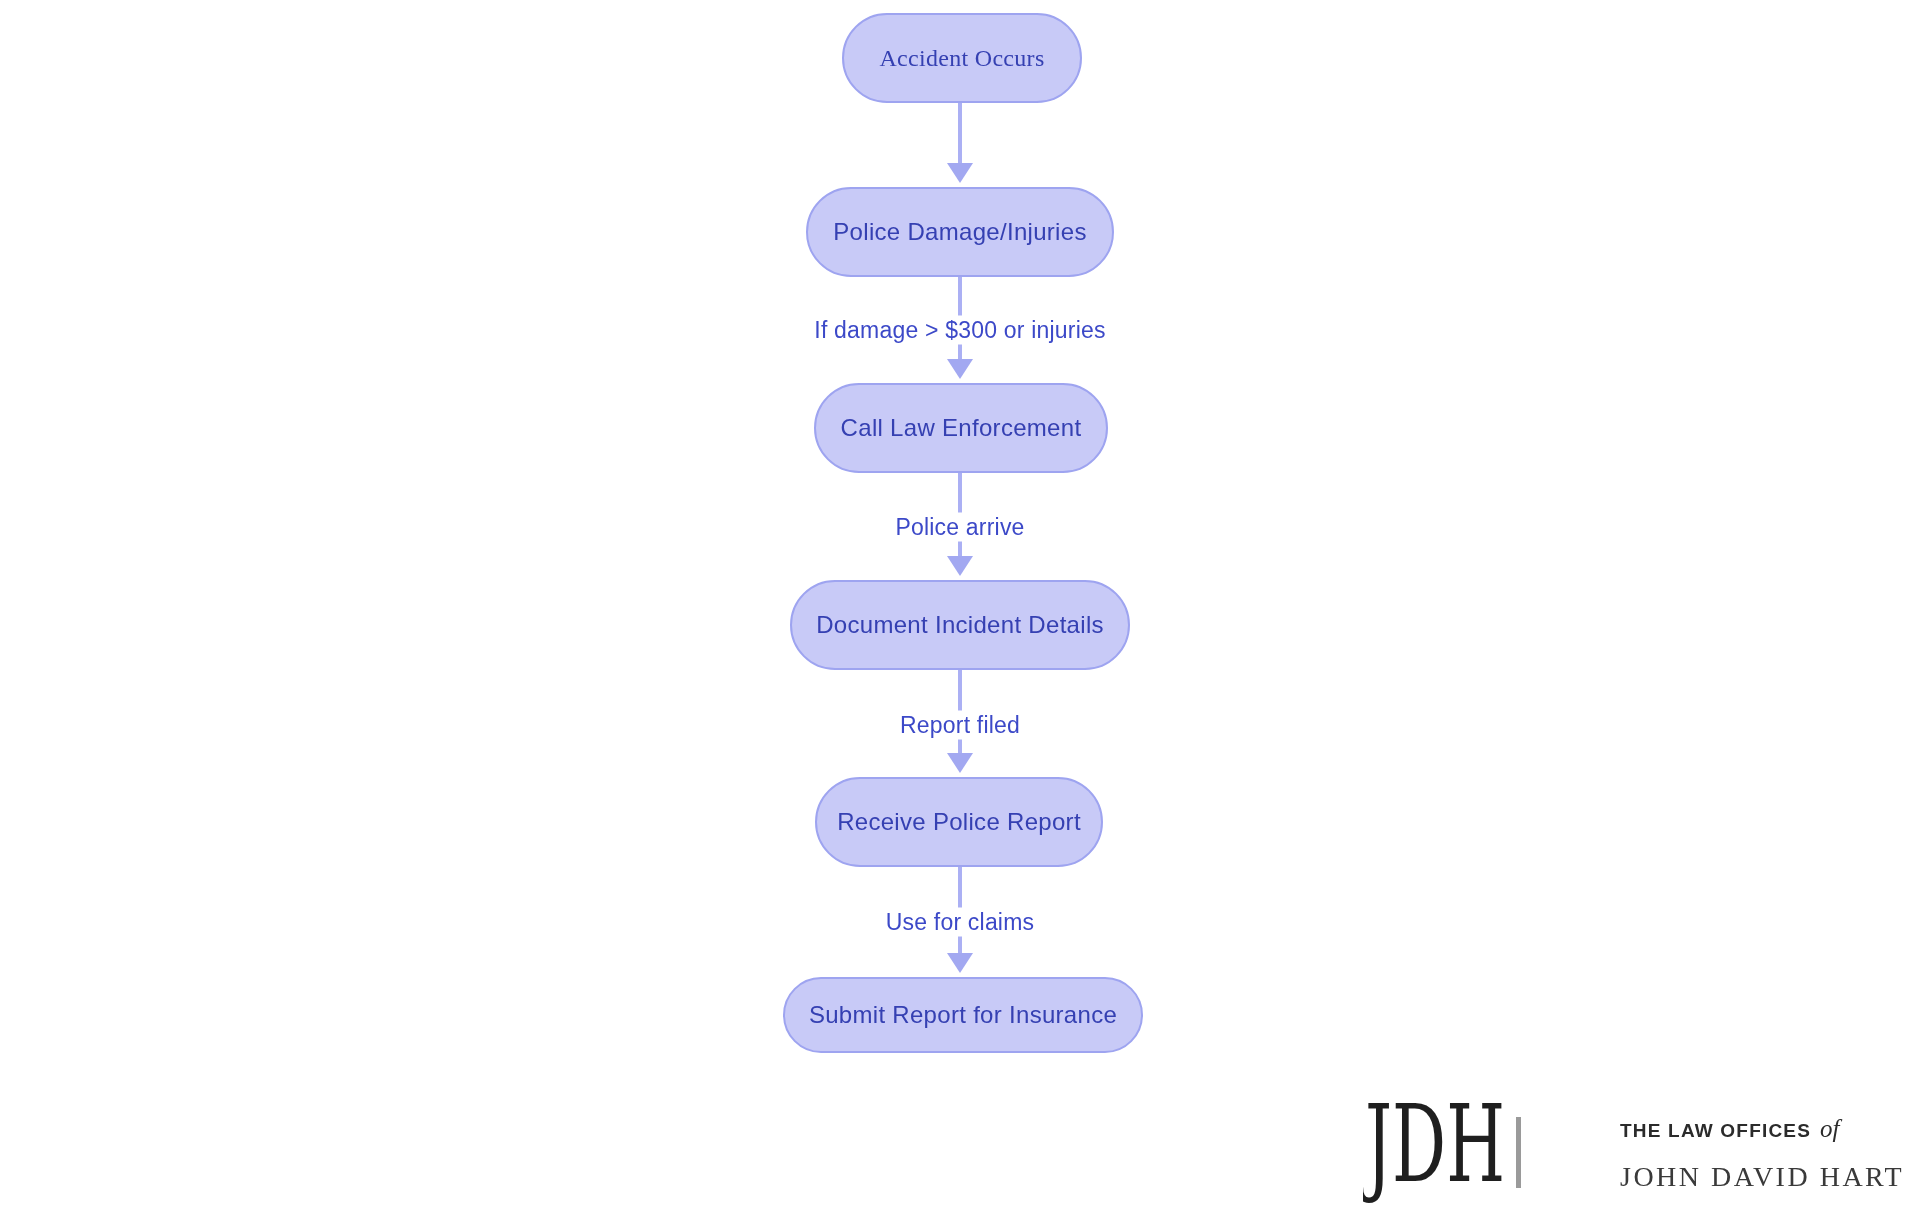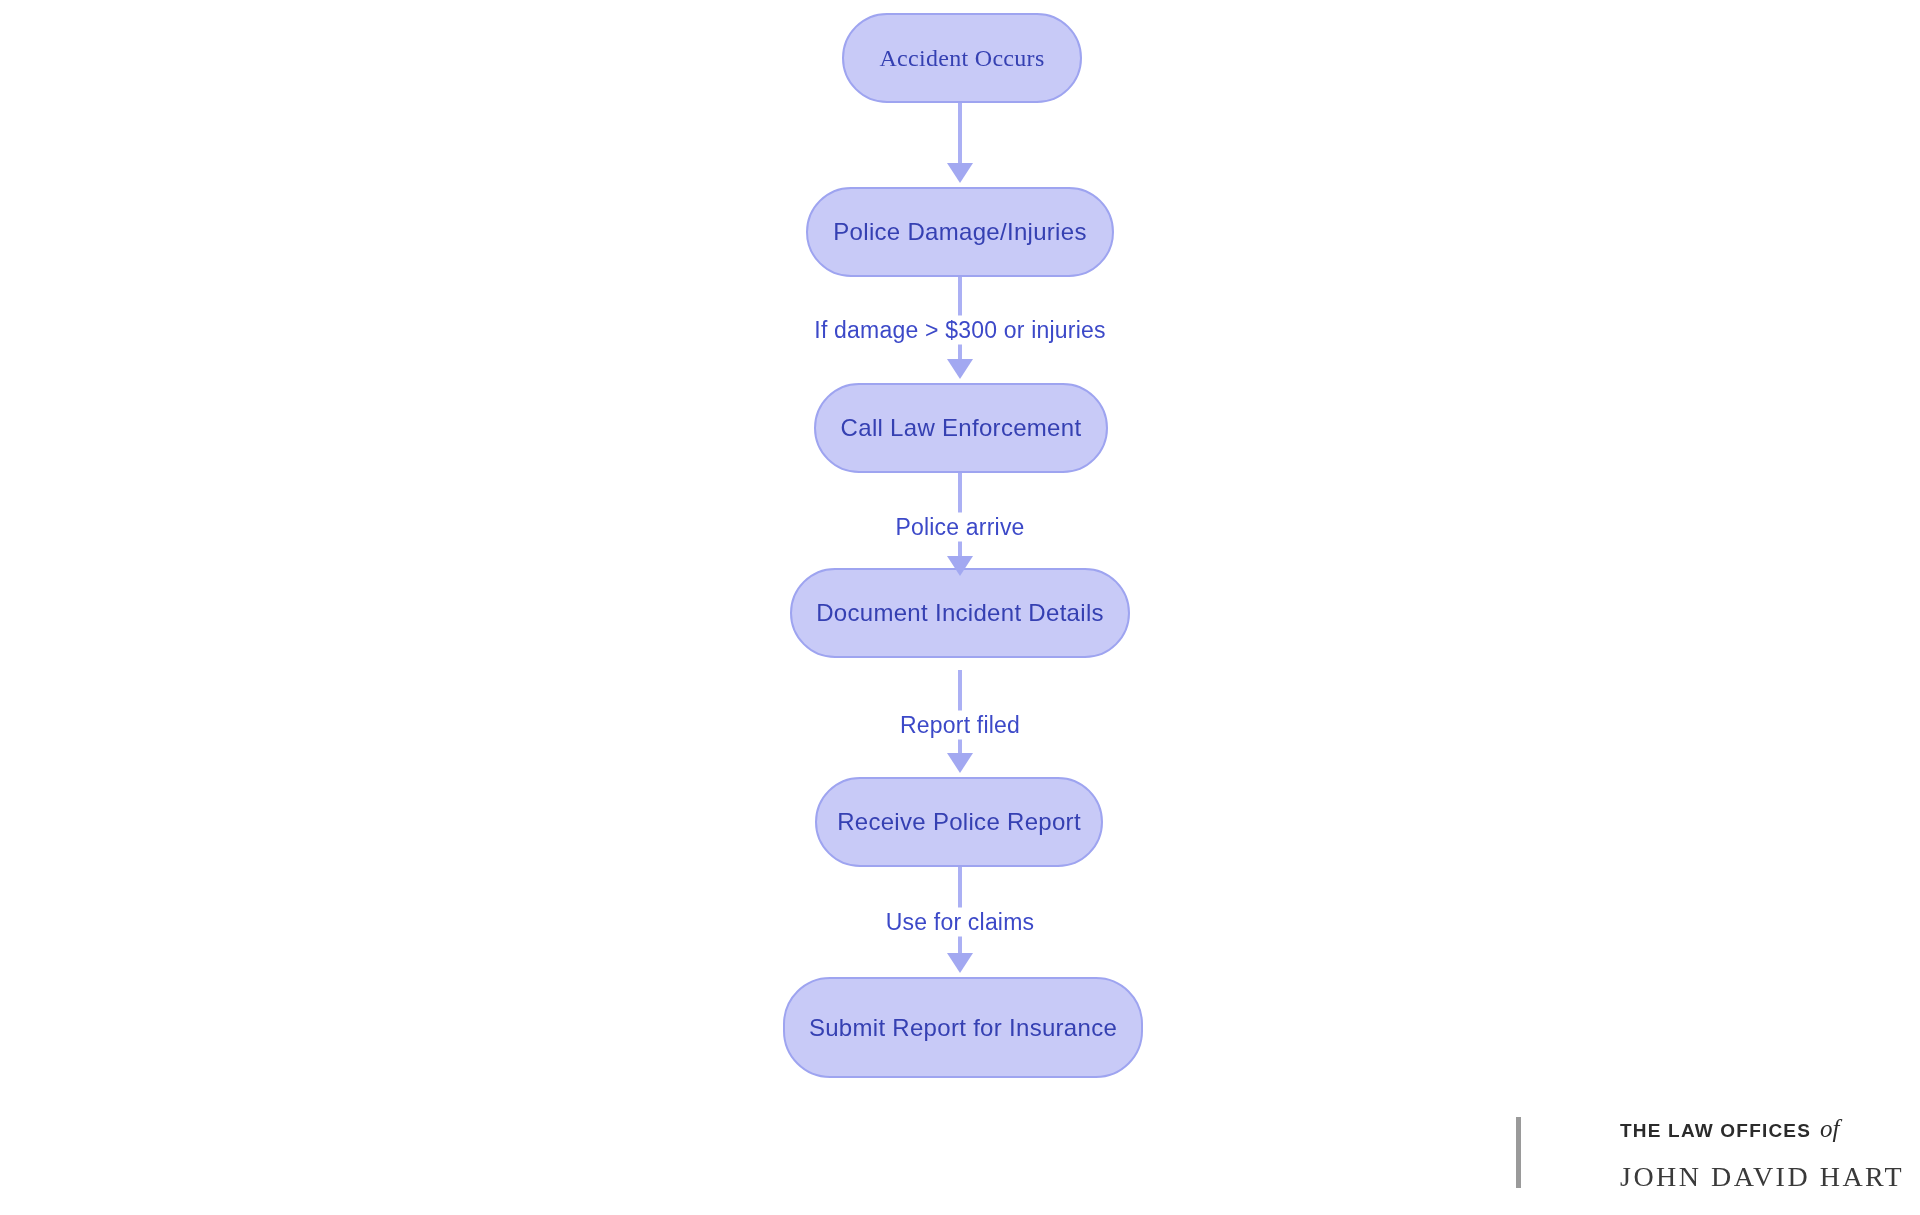--- a/index.html
+++ b/index.html
@@ -99,25 +99,25 @@
 <body>
 
 <div class="stage">
 
   <div class="node" style="left:842px; top:13px; width:240px; height:90px;font-family:Liberation Serif, serif;">Accident Occurs</div>
 
   <div class="node" style="left:806px; top:187px; width:308px; height:90px;">Police Damage/Injuries</div>
 
   <div class="node" style="left:814px; top:383px; width:294px; height:90px;">Call Law Enforcement</div>
 
-  <div class="node" style="left:790px; top:568px; width:340px; height:90px;">Document Incident Details</div>
+  <div class="node" style="left:790px; top:580px; width:340px; height:90px;">Document Incident Details</div>
 
   <div class="node" style="left:815px; top:777px; width:288px; height:90px;">Receive Police Report</div>
 
-  <div class="node" style="left:783px; top:977px; width:360px; height:101px;">Submit Report for Insurance</div>
+  <div class="node" style="left:783px; top:977px; width:360px; height:76px;">Submit Report for Insurance</div>
 
   <div class="edge" style="left:960px; top:103px; height:80px;">
     <div class="edge-line"></div>
     <div class="edge-head"></div>
   </div>
 
   <div class="edge" style="left:960px; top:277px; height:102px;">
     <div class="edge-line"></div>
     <div class="edge-head"></div>
   </div>
@@ -135,20 +135,25 @@
   <div class="edge" style="left:960px; top:867px; height:106px;">
     <div class="edge-line"></div>
     <div class="edge-head"></div>
   </div>
 
   <div class="edge-label" style="top:330px;">If damage &gt; $300 or injuries</div>
   <div class="edge-label" style="top:527px;">Police arrive</div>
   <div class="edge-label" style="top:725px;">Report filed</div>
   <div class="edge-label" style="top:922px;">Use for claims</div>
 
+  <div class="logo-monogram">
+    <svg width="150" height="100" viewBox="0 0 150 100">
+      <text x="2" y="78" class="jdh-text" textLength="140" lengthAdjust="spacingAndGlyphs">JDH</text>
+    </svg>
+  </div>
   <div class="logo-divider"></div>
   <div class="logo-textblock">
     <div class="logo-line1">
       <span class="lo-small">THE LAW OFFICES</span>
       <span class="lo-of">of</span>
     </div>
     <div class="logo-name">JOHN DAVID HART</div>
   </div>
 
 </div>

